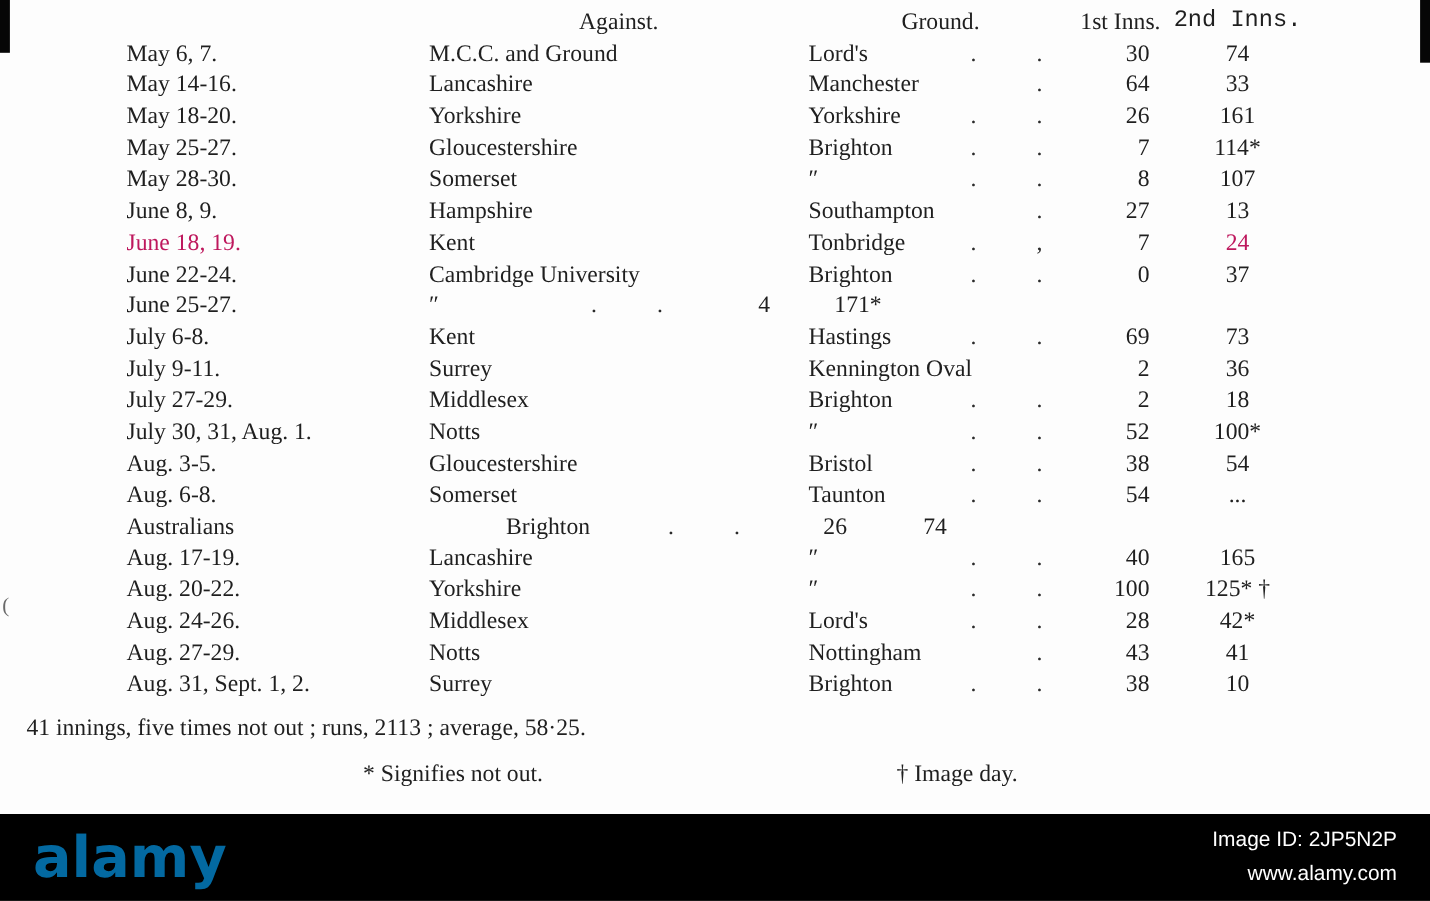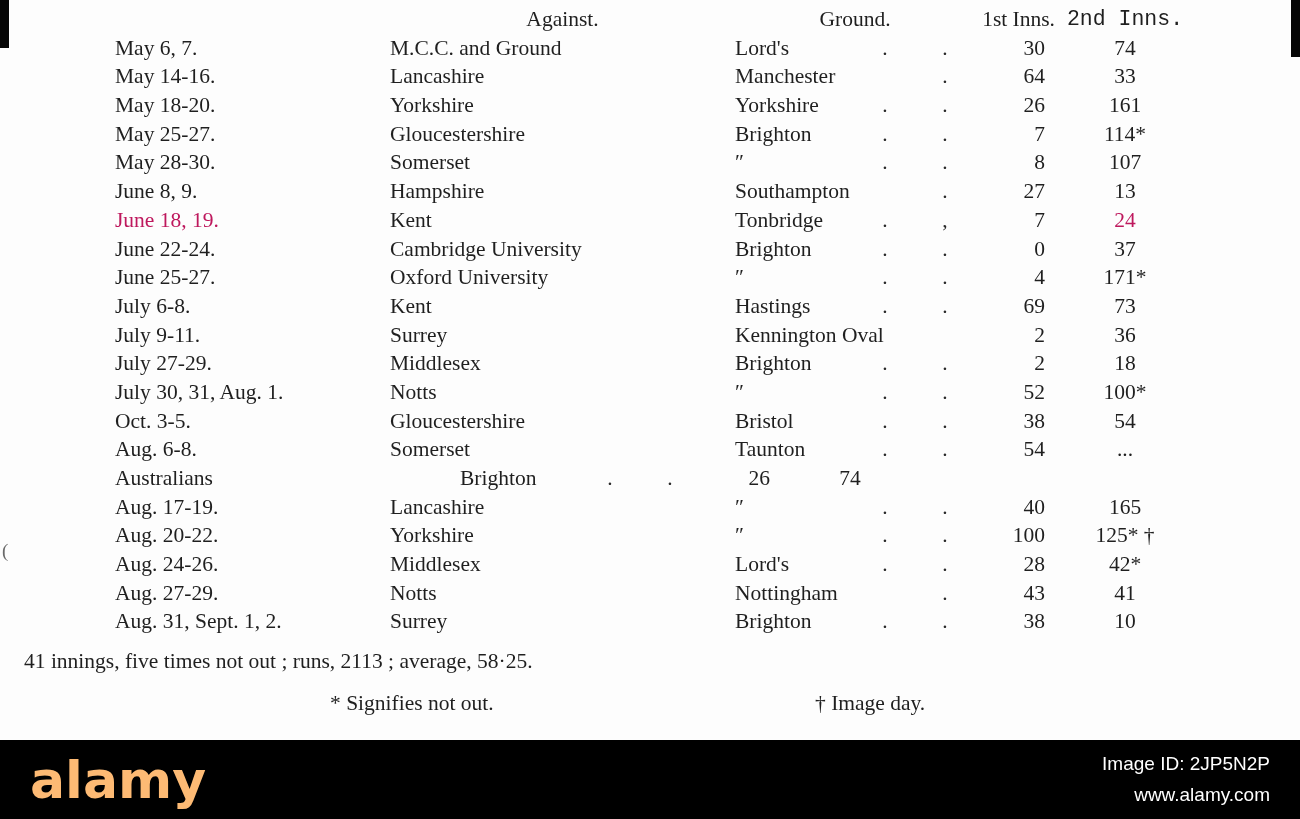--- a/index.html
+++ b/index.html
@@ -36,21 +36,21 @@
   .summary{position:absolute;top:649px;left:0;width:1300px;text-align:left;font-size:21.5px;padding-left:24px;}
   .fn-star{position:absolute;top:691px;left:330px;font-size:21.5px;}
   .fn-dagger{position:absolute;top:691px;left:815px;font-size:21.5px;}
 
   .bar{
     position:absolute;left:0;top:740px;width:1300px;height:79px;
     display:flex;align-items:center;justify-content:space-between;
     padding:0 30px;box-sizing:border-box;
   }
   .logo{
-    color:#fdba74;
+    color:#0369a1;
     font-family:"DejaVu Sans", sans-serif;
     font-weight:bold;
     font-size:52px;
     letter-spacing:0px;
     line-height:1;
   }
   .bar-right{
     color:#ffffff;
     font-family:"Liberation Sans", sans-serif;
     font-size:19px;
@@ -143,21 +143,20 @@
       <span class="c date">June 22-24.</span>
       <span class="c against">Cambridge University</span>
       <span class="c ground">Brighton</span>
       <span class="c d1">.</span>
       <span class="c d2">.</span>
       <span class="c i1">0</span>
       <span class="c i2">37</span>
     </div>
         <div class="row">
       <span class="c date">June 25-27.</span>
-      <span class="c against">Oxford University</span>
       <span class="c ground">″</span>
       <span class="c d1">.</span>
       <span class="c d2">.</span>
       <span class="c i1">4</span>
       <span class="c i2">171*</span>
     </div>
         <div class="row">
       <span class="c date">July 6-8.</span>
       <span class="c against">Kent</span>
       <span class="c ground">Hastings</span>
@@ -187,21 +186,21 @@
         <div class="row">
       <span class="c date">July 30, 31, Aug. 1.</span>
       <span class="c against">Notts</span>
       <span class="c ground">″</span>
       <span class="c d1">.</span>
       <span class="c d2">.</span>
       <span class="c i1">52</span>
       <span class="c i2">100*</span>
     </div>
         <div class="row">
-      <span class="c date">Oct. 3-5.</span>
+      <span class="c date">Aug. 3-5.</span>
       <span class="c against">Gloucestershire</span>
       <span class="c ground">Bristol</span>
       <span class="c d1">.</span>
       <span class="c d2">.</span>
       <span class="c i1">38</span>
       <span class="c i2">54</span>
     </div>
         <div class="row">
       <span class="c date">Aug. 6-8.</span>
       <span class="c against">Somerset</span>

